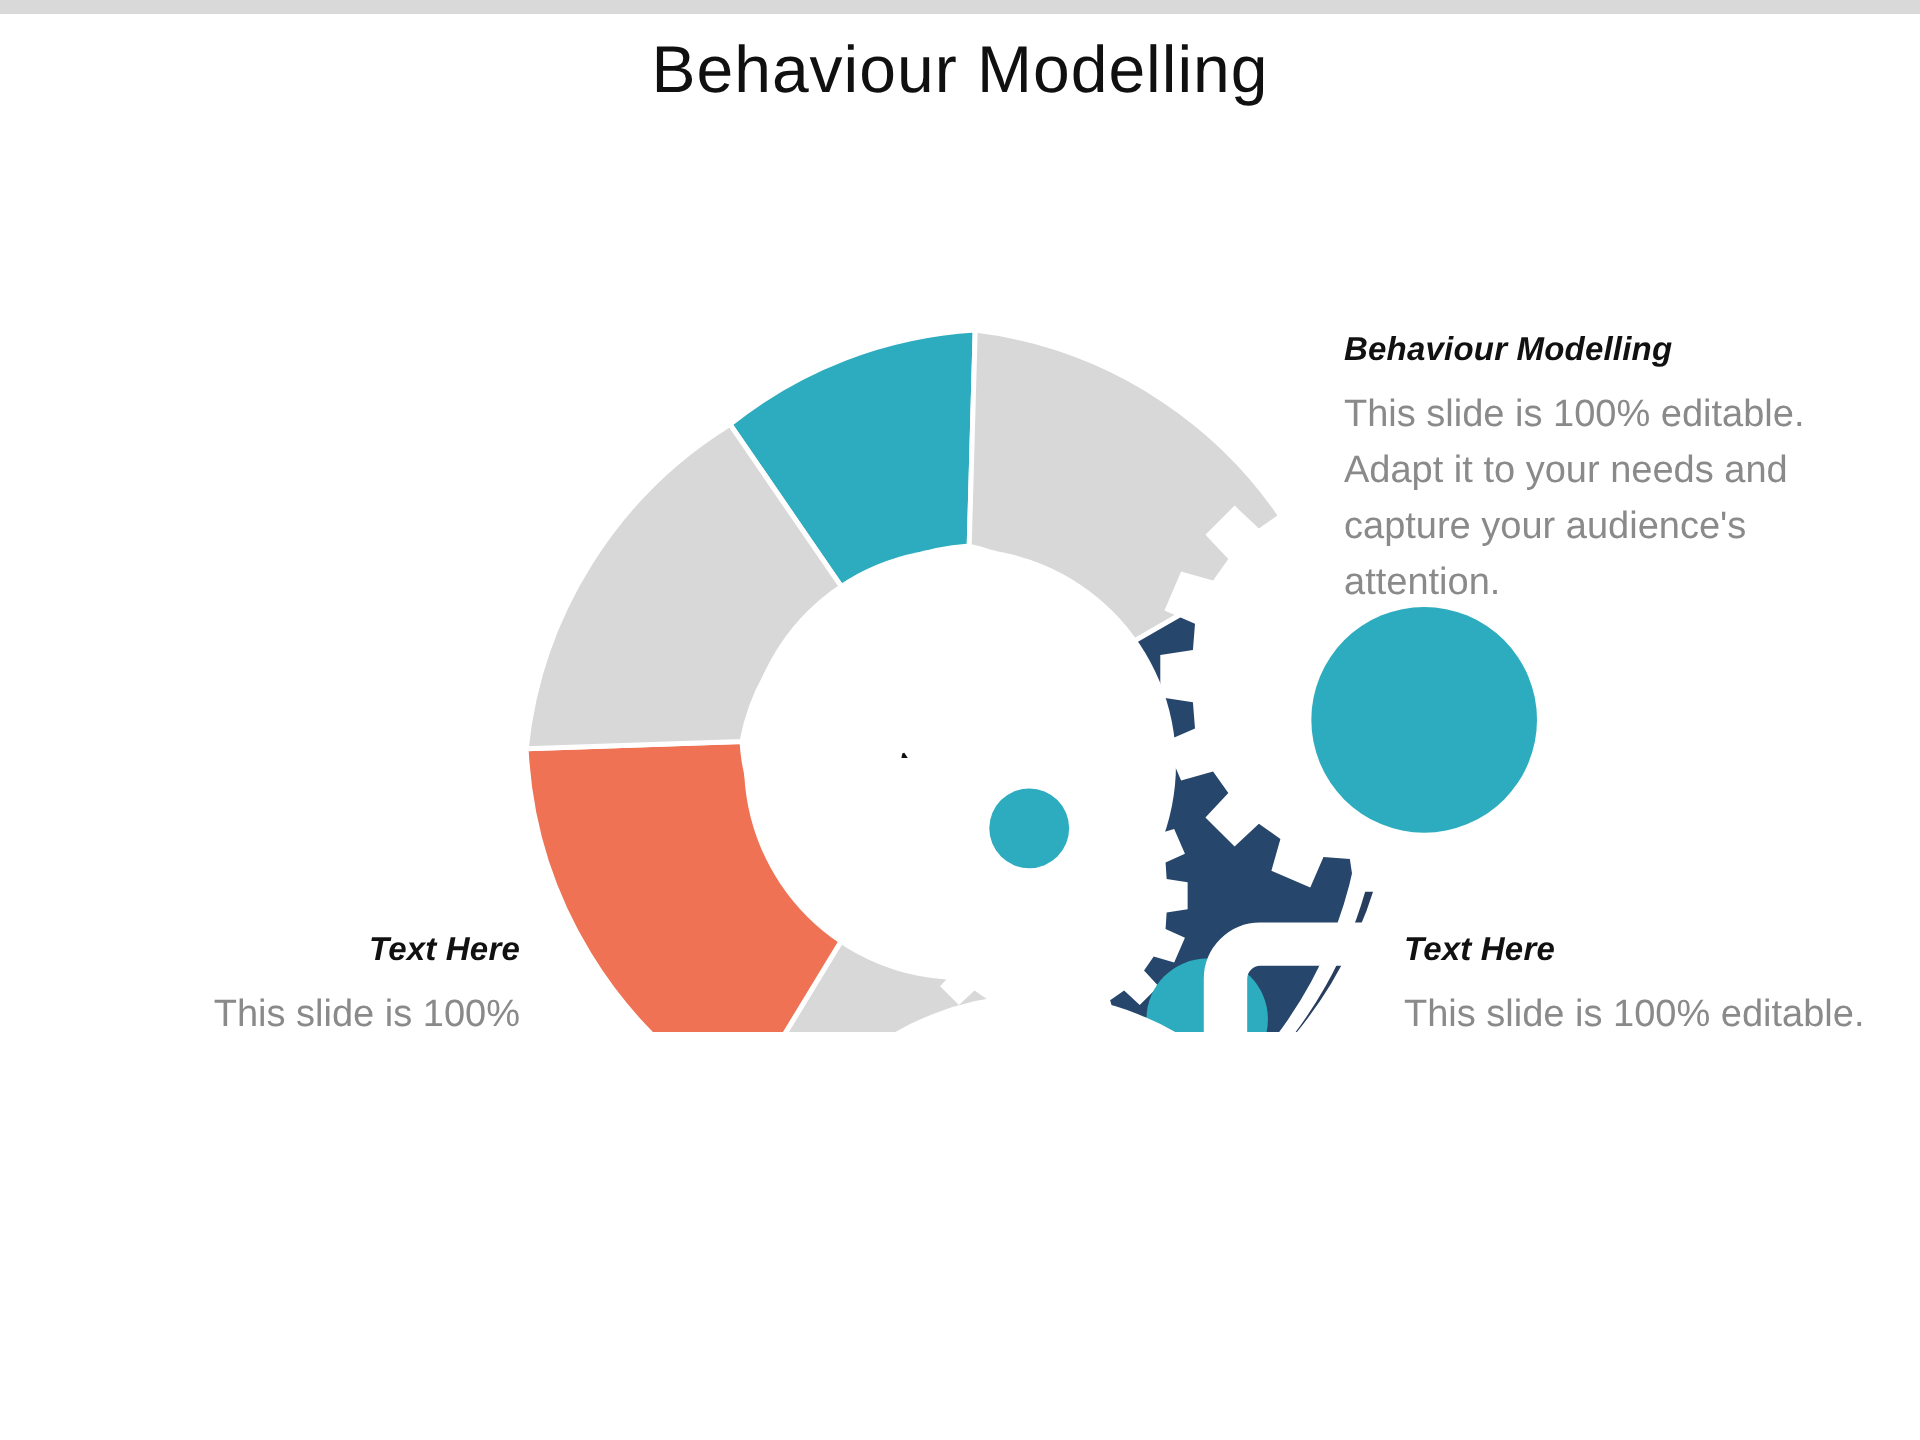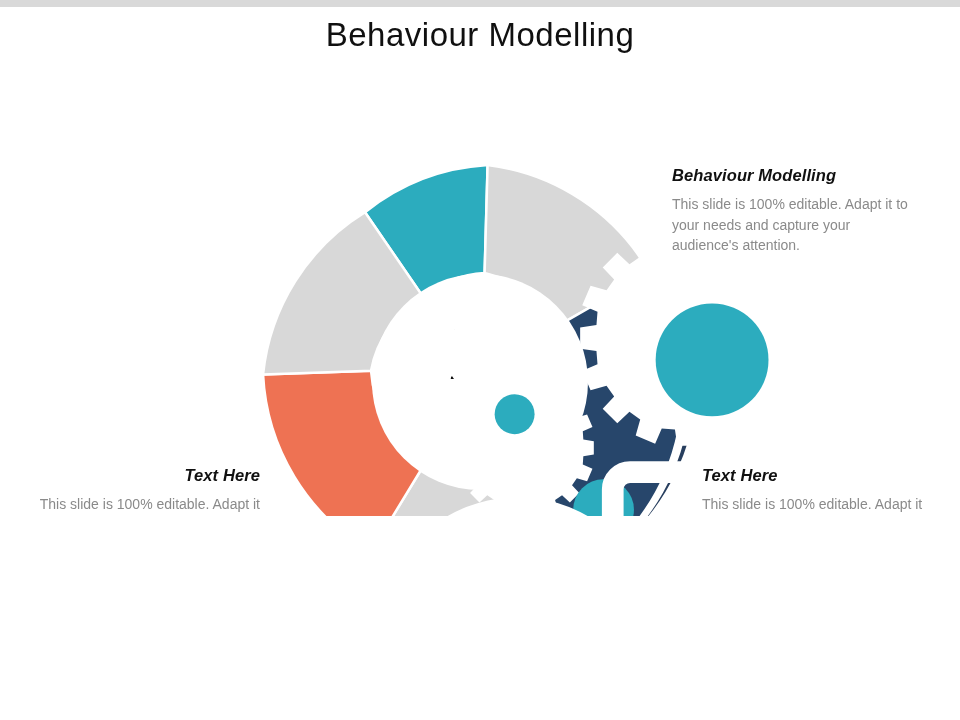--- a/index.html
+++ b/index.html
@@ -98,21 +98,21 @@
   .callout .c-title {
     font-size: 16.5px;
     font-weight: bold;
     font-style: italic;
     color: #111111;
     letter-spacing: 0.1px;
     margin-bottom: 9px;
     white-space: nowrap;
   }
   .callout .c-body {
-    font-size: 14px;
+    font-size: 19px;
     font-weight: 400;
     color: #8a8a8a;
     line-height: 1.48;
   }
   #callout-top-right {
     left: 672px;
     top: 166px;
     width: 238px;
     text-align: left;
   }

